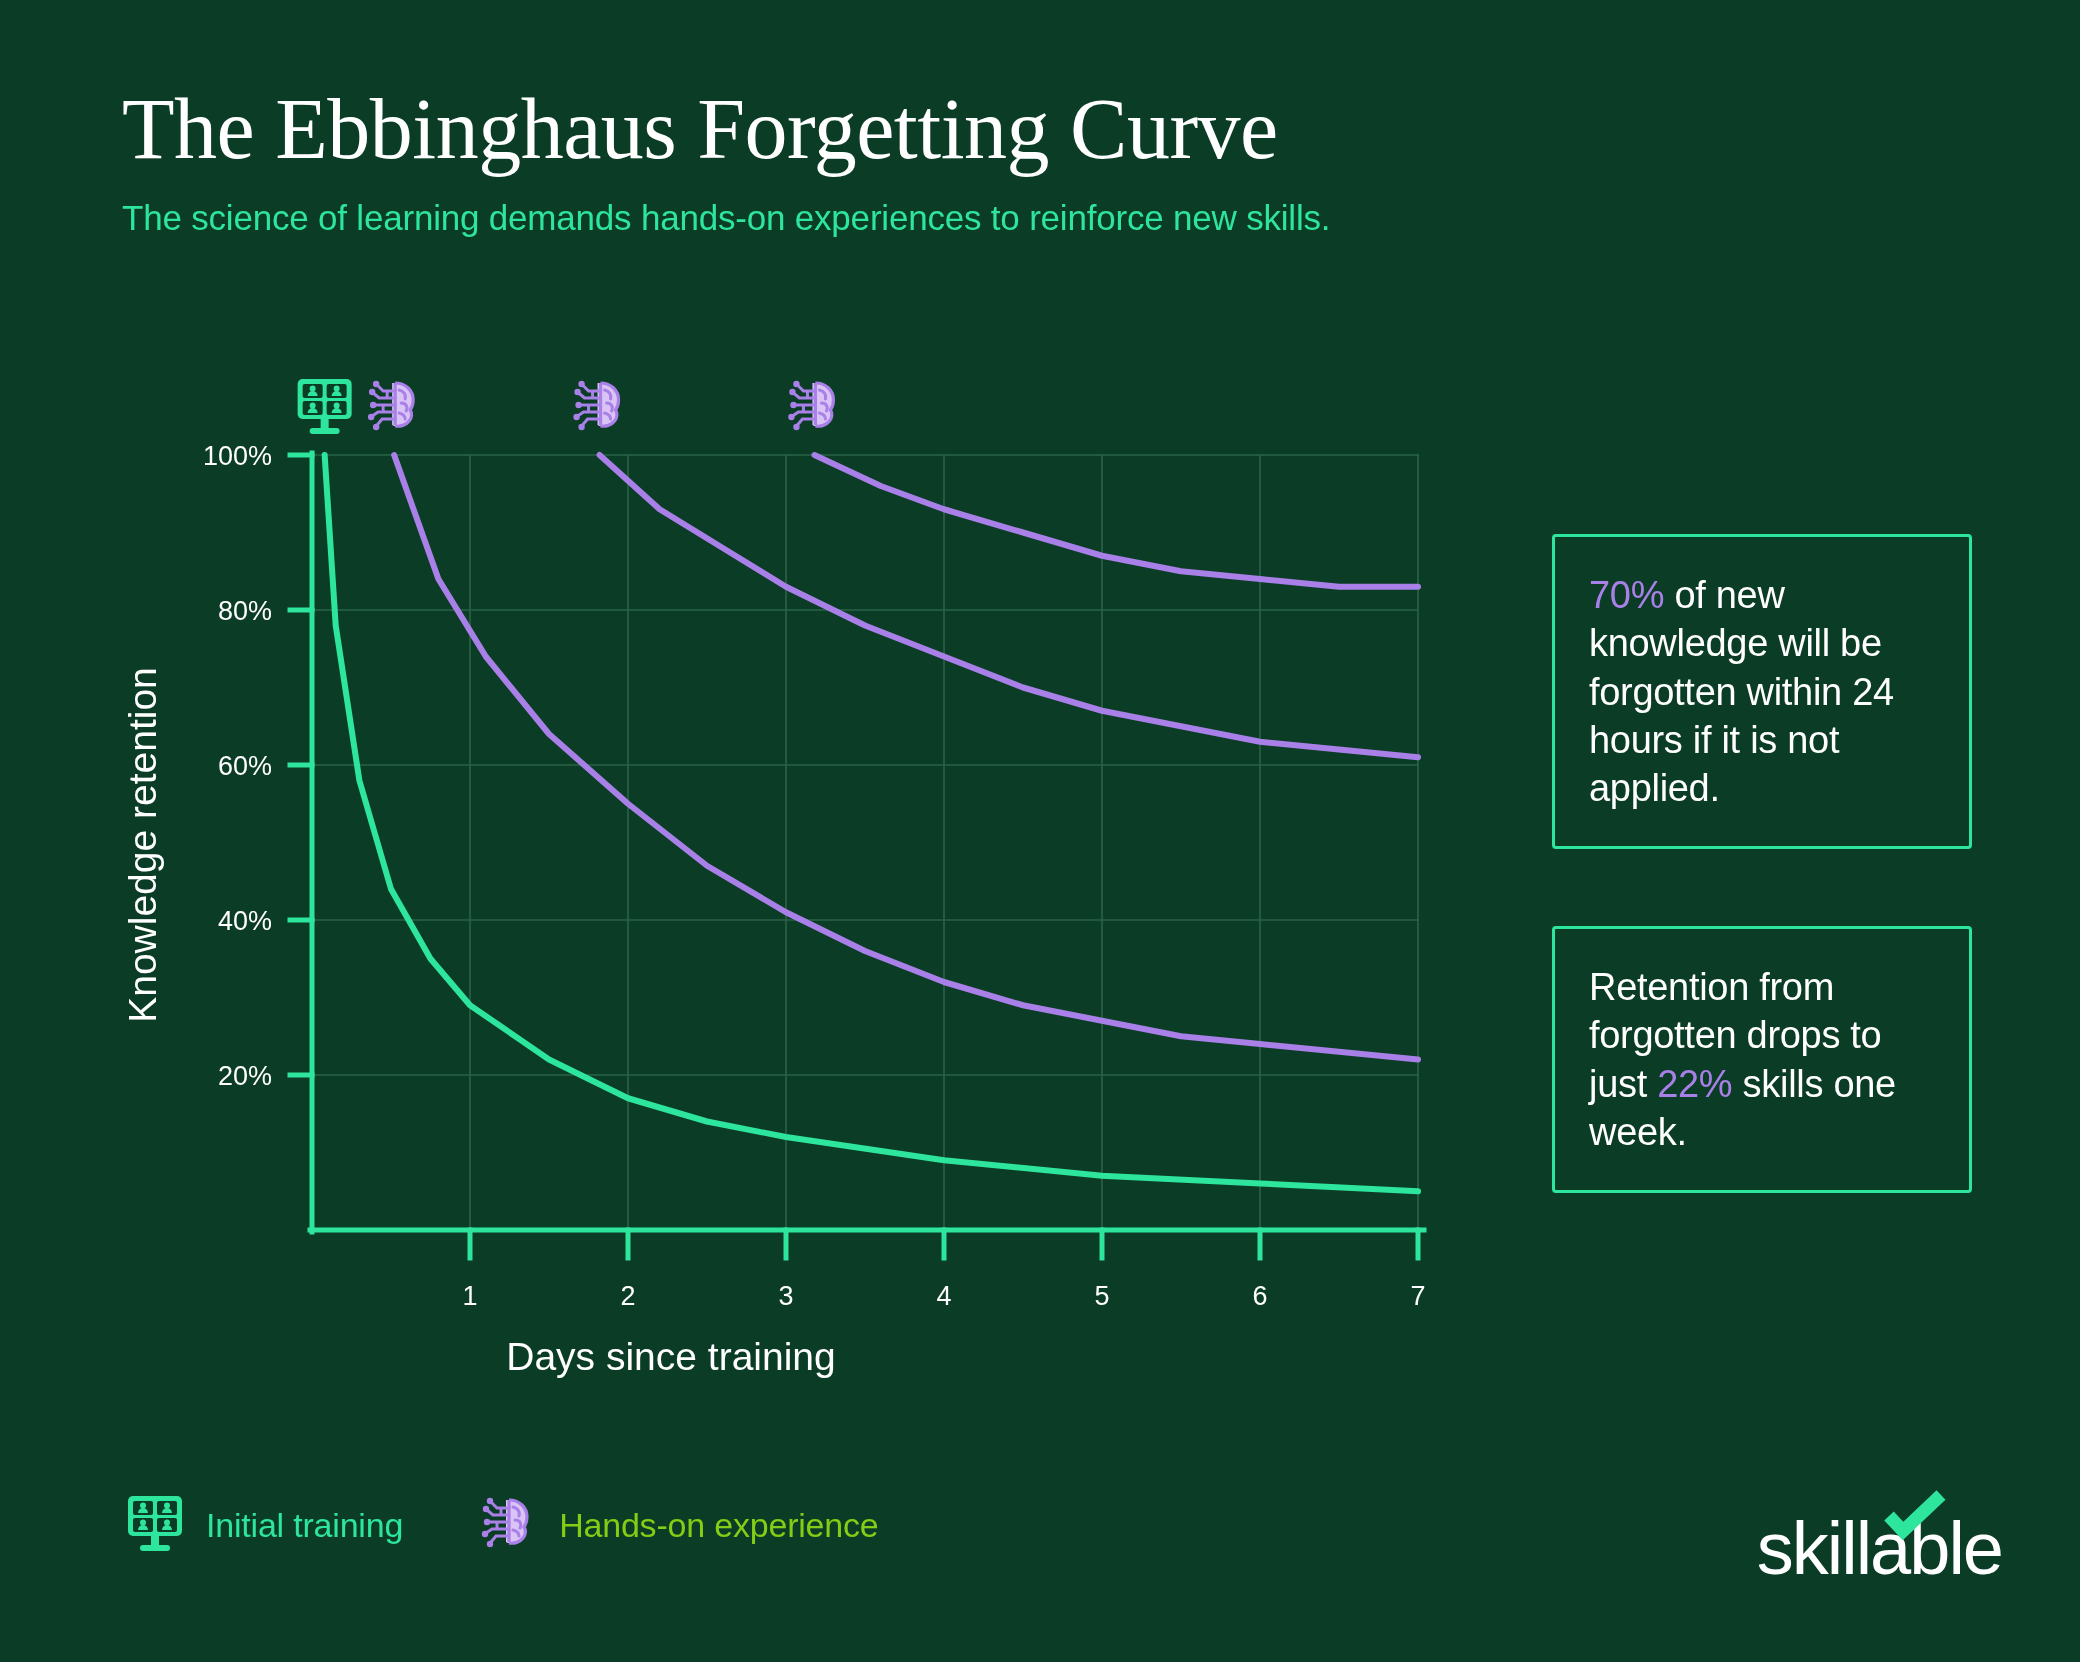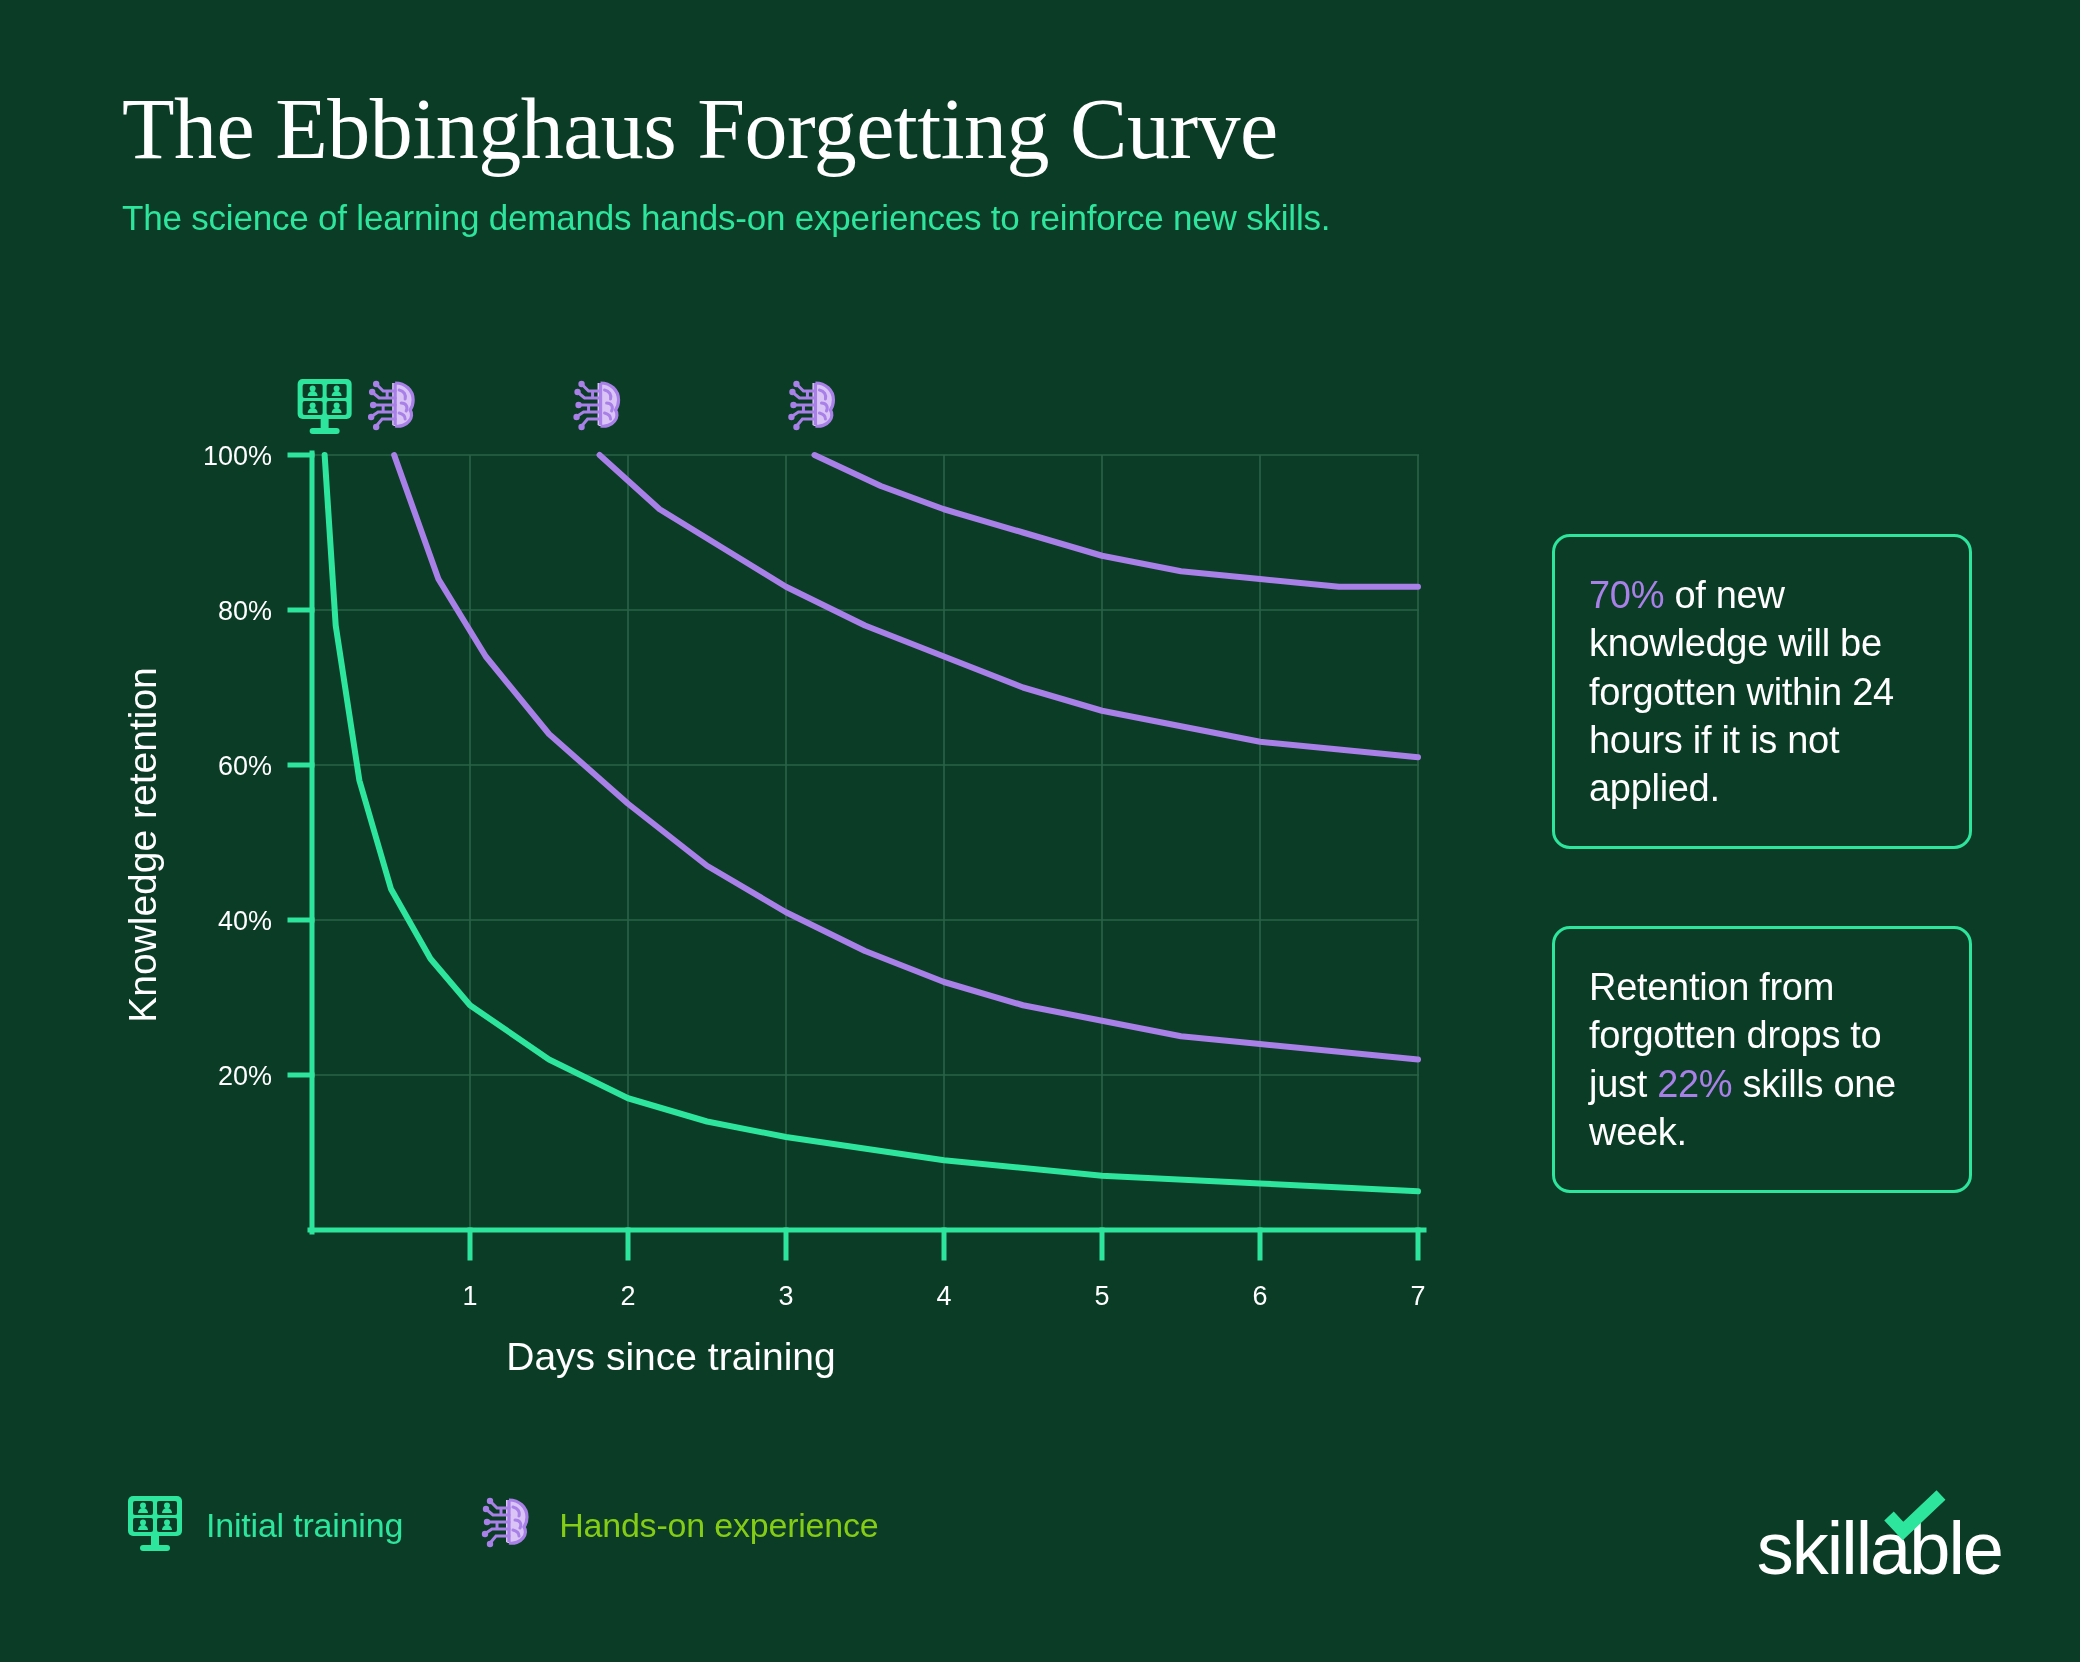--- a/index.html
+++ b/index.html
@@ -45,21 +45,21 @@
   .axis-title {
     font-family: "Liberation Sans", sans-serif;
     fill: #FFFFFF;
     font-size: 39px;
   }
 
   
   .callout {
     position: absolute;
     border: 3px solid #2EE59D;
-    border-radius: 18px;
+    border-radius: 4px;
     color: #FFFFFF;
     font-size: 38px;
     line-height: 1.27;
     padding: 34px 30px 34px 34px;
     letter-spacing: -0.3px;
   }
   #callout-1 { left: 1552px; top: 534px; width: 420px; }
   #callout-2 { left: 1552px; top: 926px; width: 420px; }
   .hl { color: #A880E8; }
 

